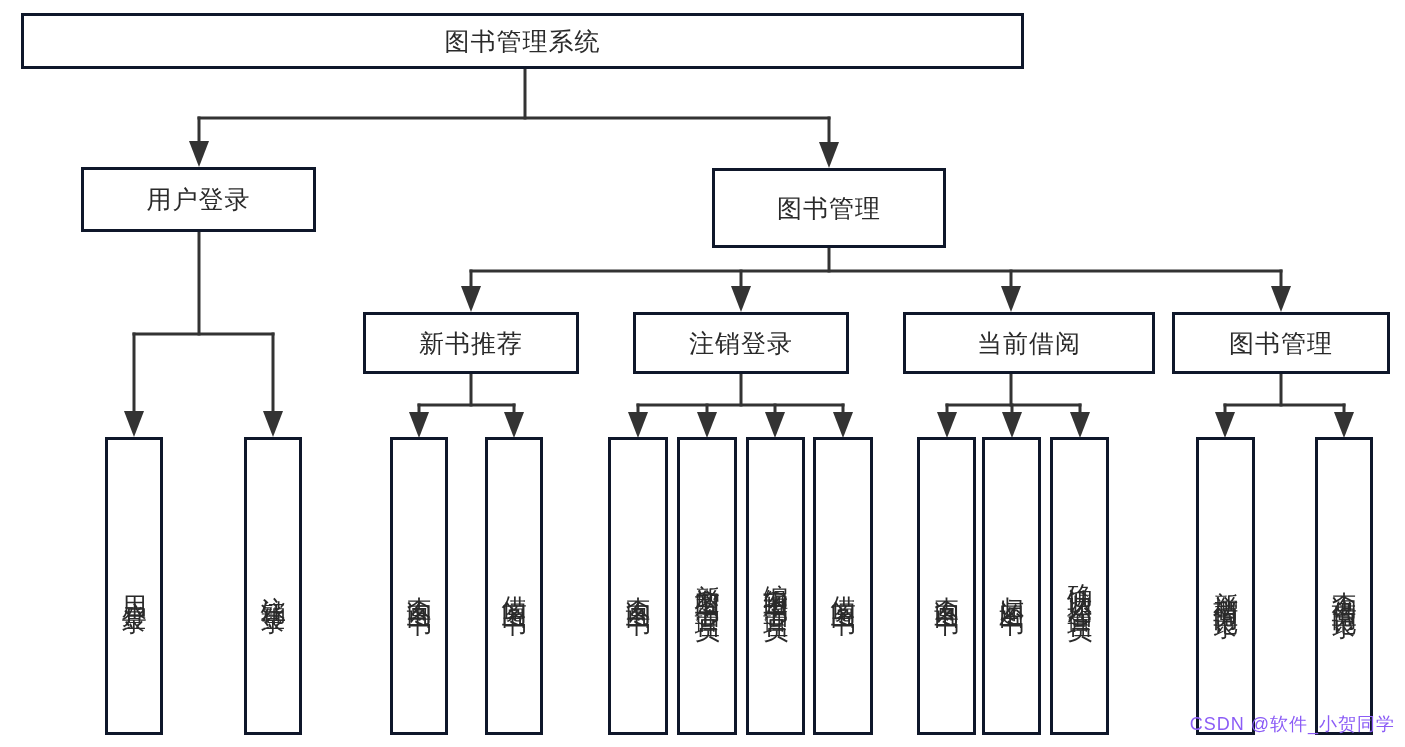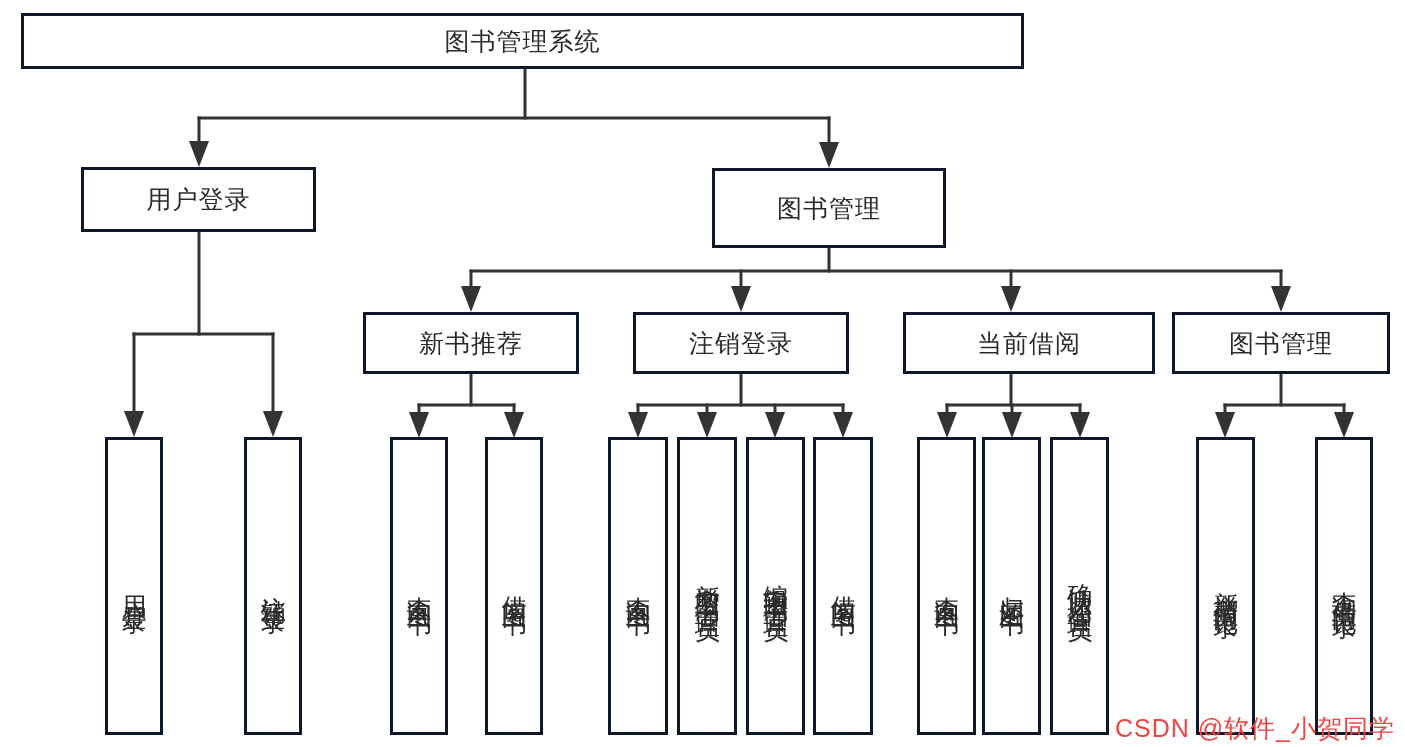--- a/index.html
+++ b/index.html
@@ -30,22 +30,22 @@
     writing-mode:vertical-rl;
     text-orientation:mixed;
     font-size:25px;
     line-height:1.1;
     letter-spacing:5px;
     color:#2a2a2a;
   }
   .watermark{
     position:absolute;
     top:712px;right:10px;
-    font-size:25px;
-    color:#ef4444;
+    font-size:18px;
+    color:#8b5cf6;
     letter-spacing:1px;
     z-index:5;
     white-space:nowrap;
   }
 </style>
 </head>
 <body>
 
 <div class="canvas">
 

